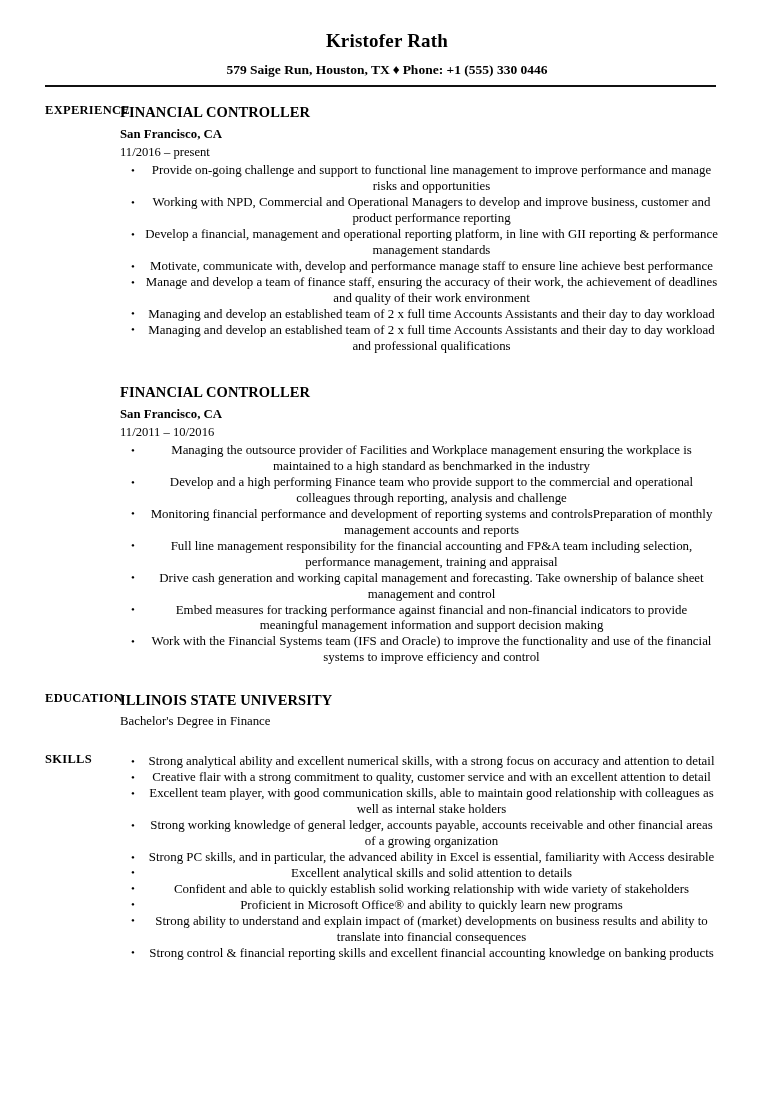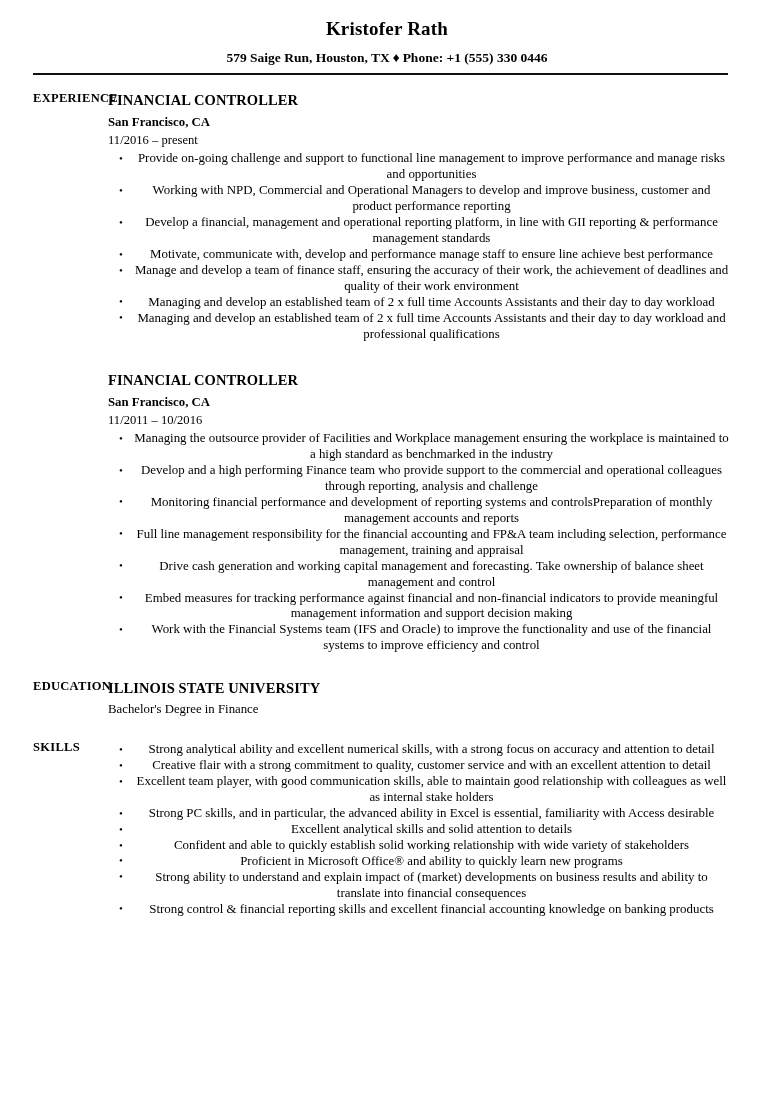--- a/index.html
+++ b/index.html
@@ -13,21 +13,21 @@
     font-family: "Liberation Serif", "DejaVu Serif", serif;
     color: #000000;
     -webkit-font-smoothing: antialiased;
   }
   .page {
     position: relative;
     width: 774px;
     height: 1116px;
     background: #ffffff;
     box-sizing: border-box;
-    padding: 0;
+    padding: 12px;
     overflow: hidden;
   }
 
   
   .resume-header {
     padding-top: 18px;
   }
   .candidate-name {
     text-align: center;
     font-weight: bold;
@@ -198,20 +198,21 @@
     </div>
   </div>
 
   <div class="section-row" id="skills-section">
     <div class="section-label">SKILLS</div>
     <div class="section-body">
       <ul class="bullets">
         <li>Strong analytical ability and excellent numerical skills, with a strong focus on accuracy and attention to detail</li>
         <li>Creative flair with a strong commitment to quality, customer service and with an excellent attention to detail</li>
         <li>Excellent team player, with good communication skills, able to maintain good relationship with colleagues as well as internal stake holders</li>
+        <li>Strong working knowledge of general ledger, accounts payable, accounts receivable and other financial areas of a growing organization</li>
         <li>Strong PC skills, and in particular, the advanced ability in Excel is essential, familiarity with Access desirable</li>
         <li>Excellent analytical skills and solid attention to details</li>
         <li>Confident and able to quickly establish solid working relationship with wide variety of stakeholders</li>
         <li>Proficient in Microsoft Office® and ability to quickly learn new programs</li>
         <li>Strong ability to understand and explain impact of (market) developments on business results and ability to translate into financial consequences</li>
         <li>Strong control &amp; financial reporting skills and excellent financial accounting knowledge on banking products</li>
       </ul>
     </div>
   </div>
 

